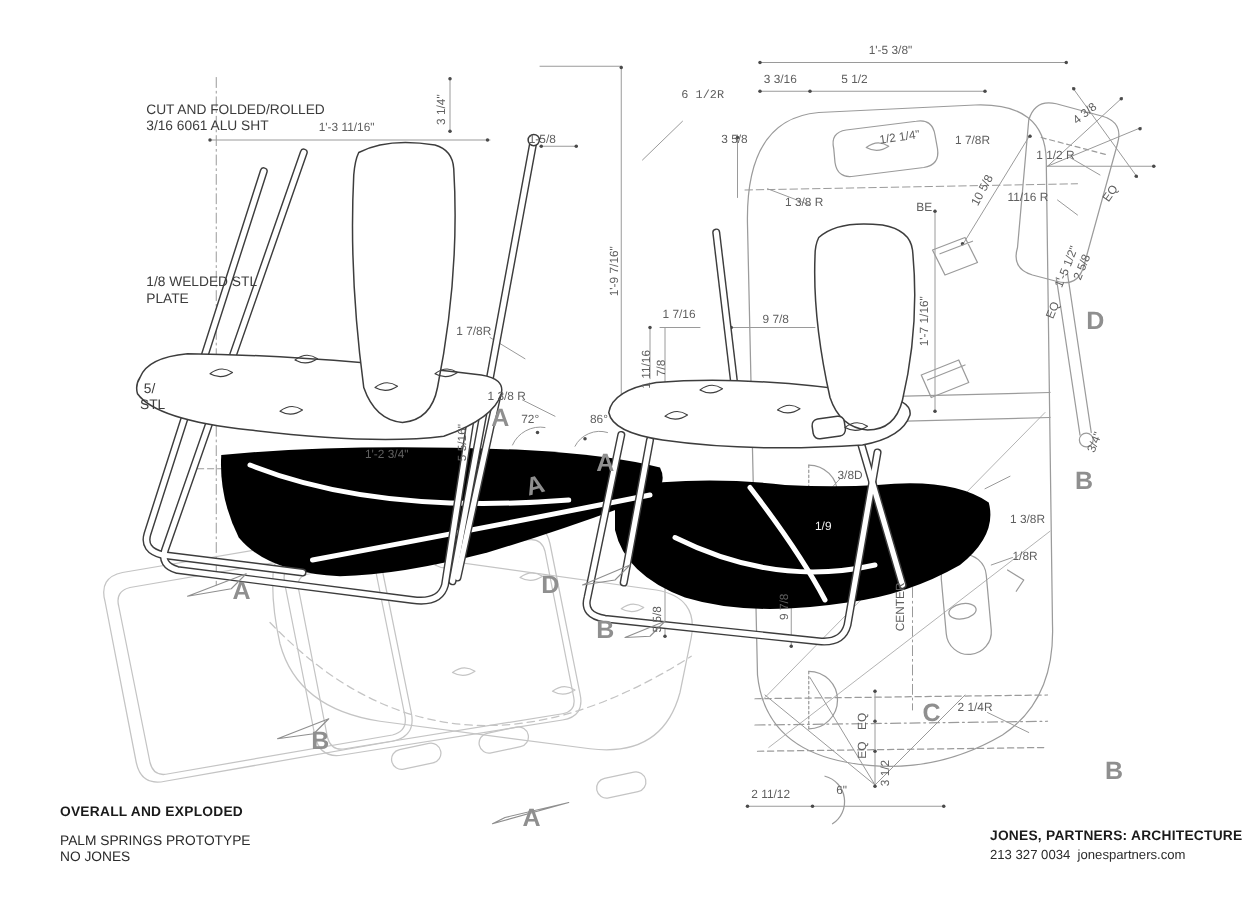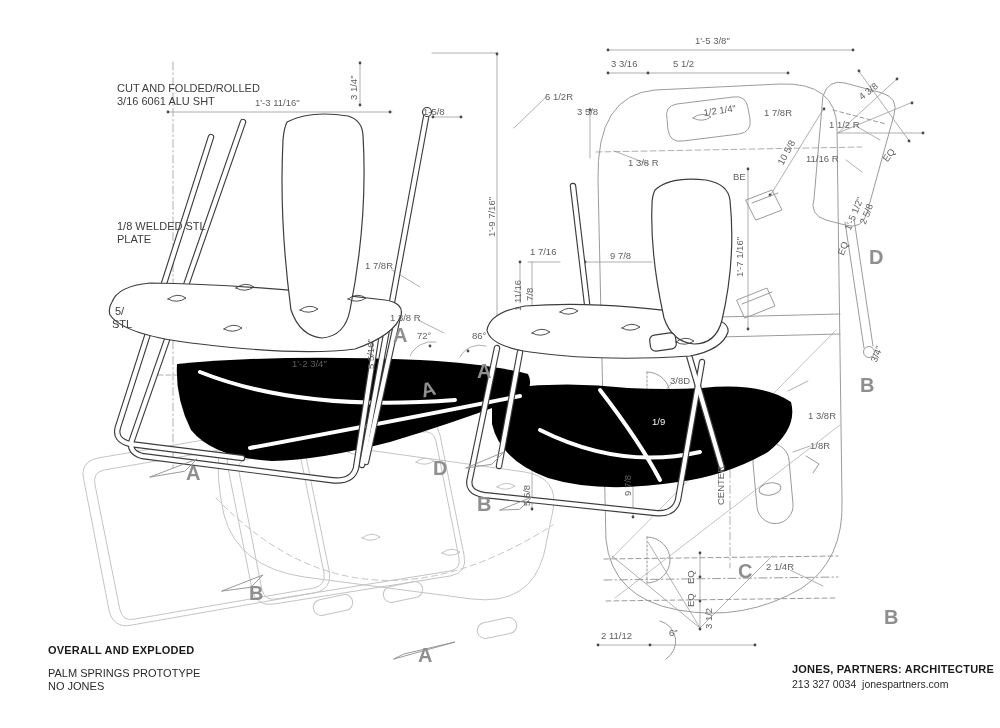--- a/index.html
+++ b/index.html
@@ -213,41 +213,41 @@
         <div class="note" style="left: 117px; top: 82px;">CUT AND FOLDED/ROLLED</div>
         <div class="note" style="left: 117px; top: 95px;">3/16 6061 ALU SHT</div>
         <div class="note" style="left: 117px; top: 220px;">1/8 WELDED STL</div>
         <div class="note" style="left: 117px; top: 233px;">PLATE</div>
         <div class="note" style="left: 115px; top: 305px;">5/</div>
         <div class="note" style="left: 112px; top: 318px;">STL</div>
       </div>
   <div id="dims">
         <div class="lbl" style="left: 255px; top: 98px;">1'-3 11/16"</div>
         <div class="lbl" style="left: 349px; top: 100px; transform: rotate(-90deg);">3 1/4"</div>
-        <div class="lbl" style="left: 545px; top: 92px;">6 1/2R</div>
+        <div class="lbl" style="left: 545px; top: 71px; font-family: Liberation Mono, monospace;">6 1/2R</div>
         <div class="lbl" style="left: 423px; top: 107px;">1-5/8</div>
         <div class="lbl" style="left: 487px; top: 237px; transform: rotate(-90deg);">1'-9 7/16"</div>
         <div class="lbl" style="left: 365px; top: 261px;">1 7/8R</div>
         <div class="lbl" style="left: 390px; top: 313px;">1 3/8 R</div>
         <div class="lbl" style="left: 417px; top: 331px;">72°</div>
         <div class="lbl" style="left: 472px; top: 331px;">86°</div>
         <div class="lbl" style="left: 366px; top: 369px; transform: rotate(-90deg);">5 5/16"</div>
         <div class="lbl" style="left: 292px; top: 359px;">1'-2 3/4"</div>
         <div class="lbl" style="left: 530px; top: 247px;">1 7/16</div>
         <div class="lbl" style="left: 610px; top: 251px;">9 7/8</div>
         <div class="lbl" style="left: 513px; top: 311px; transform: rotate(-90deg);">1 11/16</div>
         <div class="lbl" style="left: 525px; top: 301px; transform: rotate(-90deg);">7/8</div>
         <div class="lbl" style="left: 695px; top: 36px;">1'-5 3/8"</div>
         <div class="lbl" style="left: 611px; top: 59px;">3 3/16</div>
         <div class="lbl" style="left: 673px; top: 59px;">5 1/2</div>
         <div class="lbl" style="left: 577px; top: 107px;">3 5/8</div>
         <div class="lbl" style="left: 703px; top: 108px; transform: rotate(-8deg);">1/2 1/4"</div>
         <div class="lbl" style="left: 764px; top: 108px;">1 7/8R</div>
         <div class="lbl" style="left: 628px; top: 158px;">1 3/8 R</div>
-        <div class="lbl" style="left: 733px; top: 172px;">BE</div>
+        <div class="lbl" style="left: 733px; top: 162px;">BE</div>
         <div class="lbl" style="left: 776px; top: 162px; transform: rotate(-62deg);">10 5/8</div>
         <div class="lbl" style="left: 735px; top: 277px; transform: rotate(-90deg);">1'-7 1/16"</div>
         <div class="lbl" style="left: 857px; top: 94px; transform: rotate(-38deg);">4 3/8</div>
         <div class="lbl" style="left: 829px; top: 120px;">1 1/2 R</div>
         <div class="lbl" style="left: 881px; top: 158px; transform: rotate(-55deg);">EQ</div>
         <div class="lbl" style="left: 806px; top: 154px;">11/16 R</div>
         <div class="lbl" style="left: 843px; top: 228px; transform: rotate(-68deg);">1'-5 1/2"</div>
         <div class="lbl" style="left: 858px; top: 222px; transform: rotate(-68deg);">2 5/8</div>
         <div class="lbl" style="left: 836px; top: 253px; transform: rotate(-68deg);">EQ</div>
         <div class="lbl" style="left: 869px; top: 360px; transform: rotate(-68deg);">3/4"</div>

